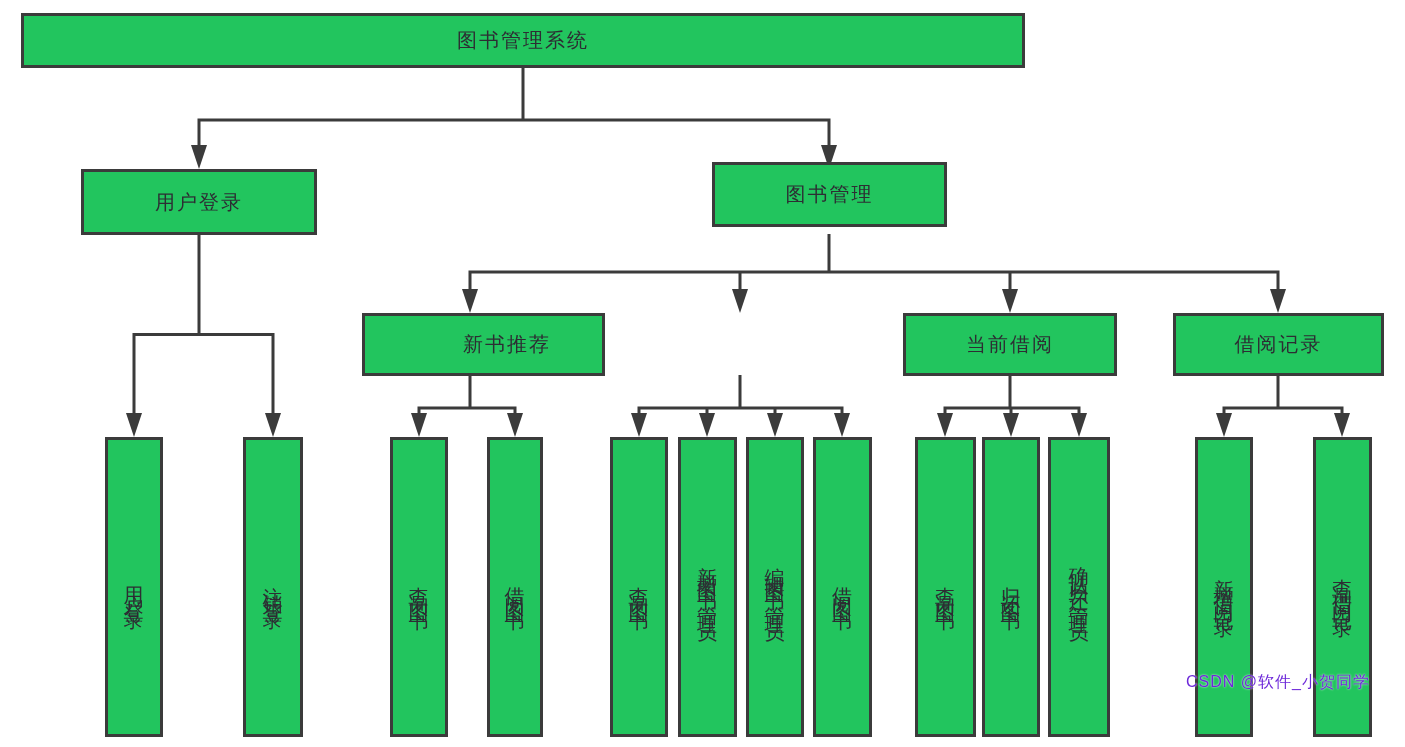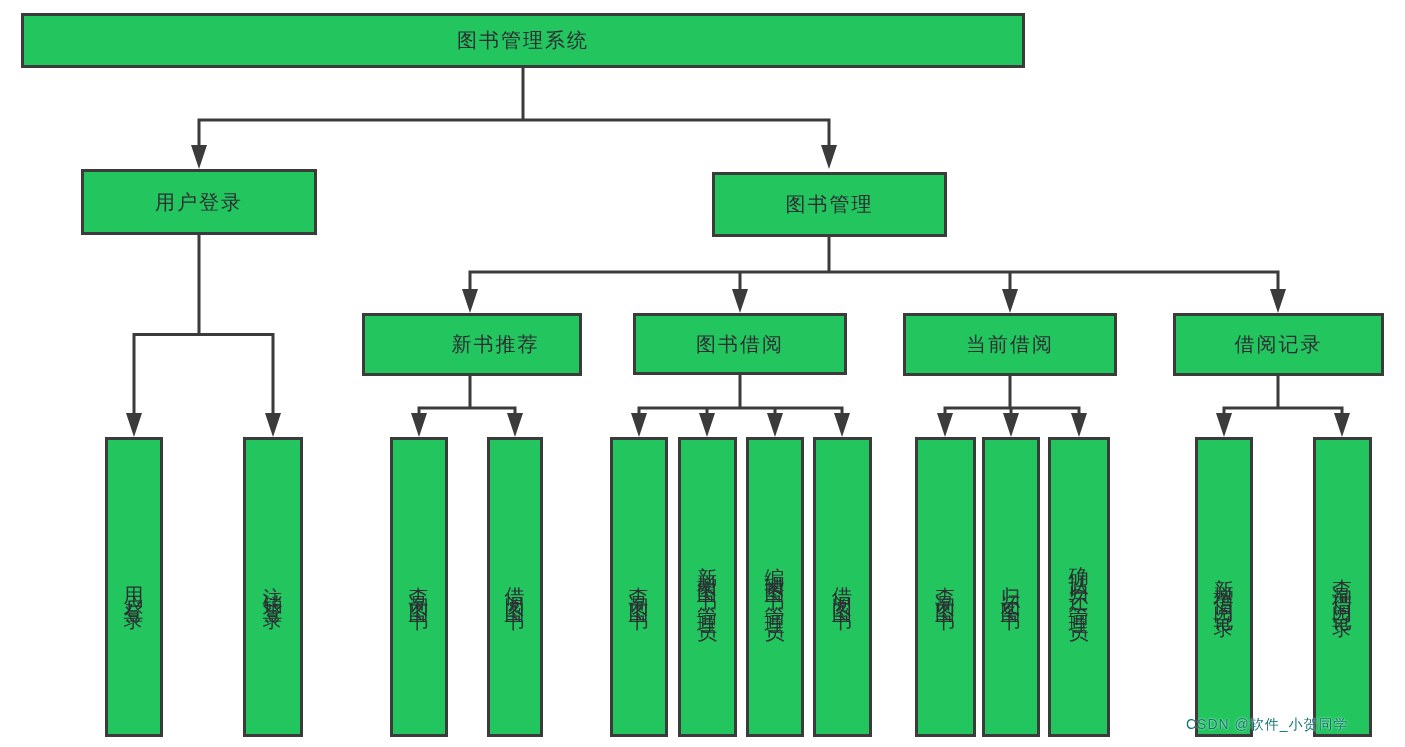--- a/index.html
+++ b/index.html
@@ -31,23 +31,23 @@
     line-height:1;
     font-size:20px;
     color:#2d2d33;
     max-height:292px;
   }
   #connectors{
     position:absolute;left:0;top:0;z-index:1;
   }
   .watermark{
     position:absolute;
-    left:1186px;top:716px;
-    font-size:14px;
-    color:#0f766e;
+    left:1186px;top:672px;
+    font-size:16px;
+    color:#6d28d9;
     text-shadow:0 0 2px #ffffff;
     letter-spacing:1px;
     white-space:nowrap;
     z-index:5;
   }
 </style>
 </head>
 <body>
 
 <div id="canvas">
@@ -92,29 +92,26 @@
     </g>
   </svg>
 
   <div class="box" style="left:21px;top:13px;width:1004px;height:55px;">
     <span>图书管理系统</span>
   </div>
 
   <div class="box" style="left:81px;top:169px;width:236px;height:66px;">
     <span>用户登录</span>
   </div>
-  <div class="box" style="left:712px;top:172px;width:235px;height:65px;">
+  <div class="box" style="left:712px;top:162px;width:235px;height:65px;">
     <span>图书管理</span>
   </div>
 
-  <div class="box" style="left:362px;top:313px;width:220px;height:63px;padding-left:47px;">
+  <div class="box" style="left:362px;top:313px;width:243px;height:63px;padding-left:47px;">
     <span>新书推荐</span>
-  </div>
-  <div class="box" style="left:633px;top:313px;width:214px;height:62px;">
-    <span>图书借阅</span>
   </div>
   <div class="box" style="left:903px;top:313px;width:214px;height:63px;text-align:right;">
     <span>当前借阅</span>
   </div>
   <div class="box" style="left:1173px;top:313px;width:211px;height:63px;">
     <span>借阅记录</span>
   </div>
 
   <div class="box leaf" style="left:105px;top:437px;width:58px;height:300px;">
     <span class="vtext">用户登录</span>

